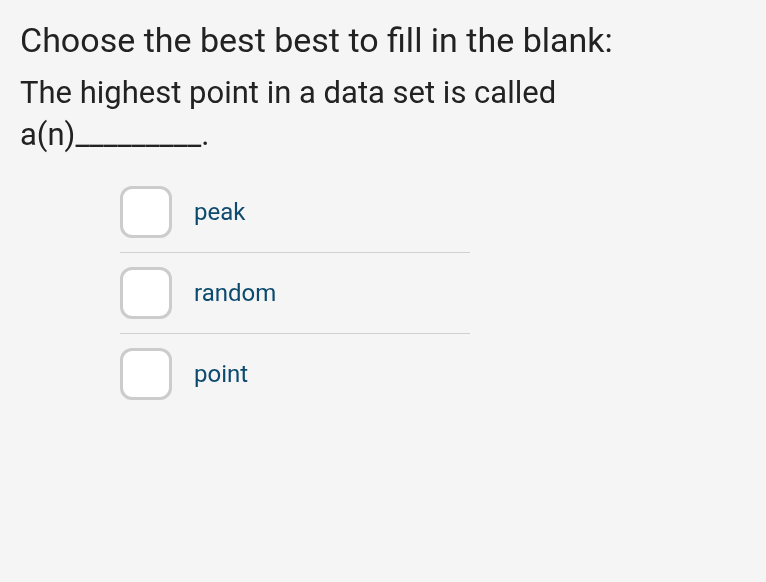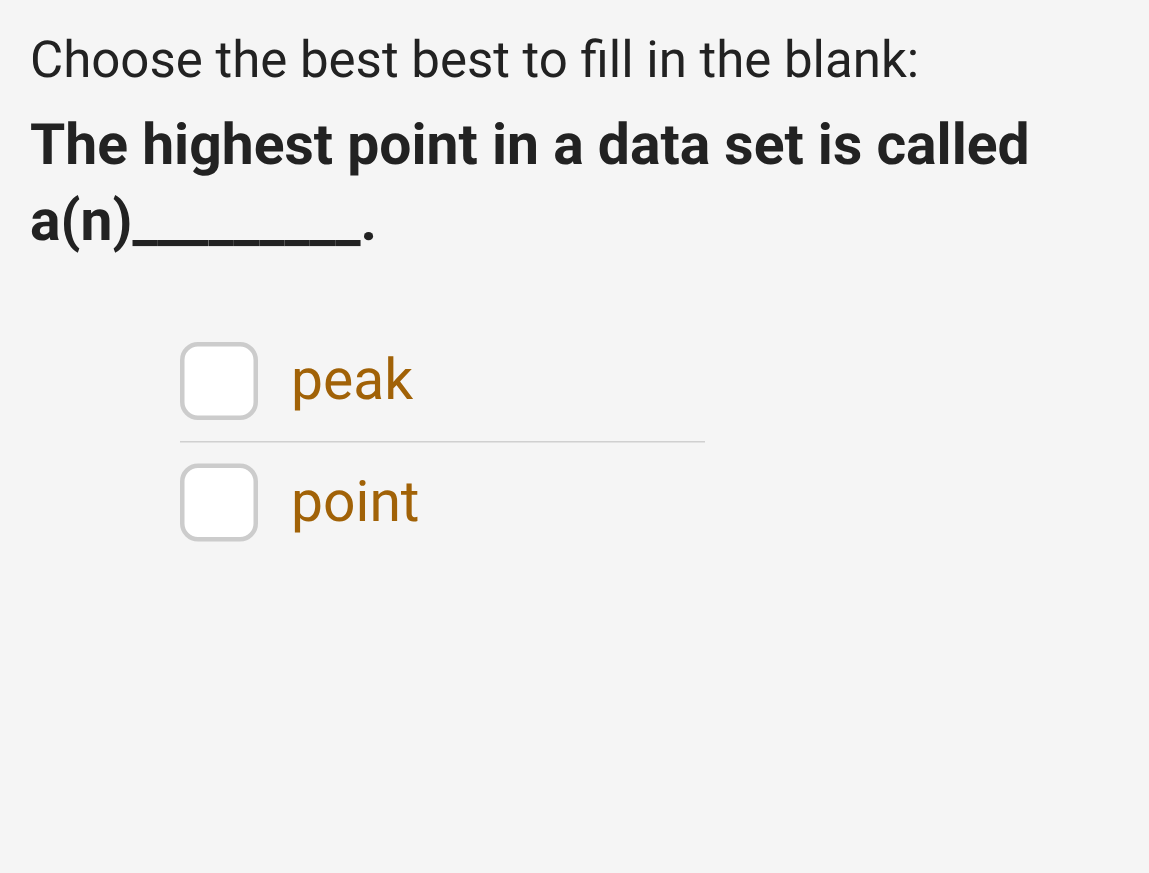--- a/index.html
+++ b/index.html
@@ -14,25 +14,24 @@
       height: 582px;
       padding: 18px 20px;
     }
     .prompt-text {
       font-size: 34px;
       color: #222;
       line-height: 1.35;
       margin-bottom: 8px;
     }
     .fill-blank-text {
-      font-size: 38px;
+      font-size: 31px;
       color: #222;
       line-height: 1.35;
-      margin-bottom: 40px;
-      font-weight: bold;
+      margin-bottom: 16px;
     }
     .options-container {
       display: flex;
       flex-direction: column;
       align-items: center;
       margin-left: 100px;
       width: 350px;
     }
     .option-row {
       display: flex;
@@ -48,32 +47,36 @@
       width: 52px;
       height: 52px;
       border: 3px solid #ccc;
       border-radius: 12px;
       background: #fff;
       margin-right: 22px;
       cursor: pointer;
       flex-shrink: 0;
     }
     .option-label {
-      font-size: 38px;
-      color: #a16207;
+      font-size: 24px;
+      color: #0c4a6e;
     }
   </style>
 </head>
 <body>
 
 <div class="prompt-text">Choose the best best to fill in the blank:</div>
 <div class="fill-blank-text">The highest point in a data set is called a(n)_________.</div>
 
 <div class="options-container">
   <div class="option-row">
     <div class="checkbox"></div>
     <span class="option-label">peak</span>
   </div>
   <div class="option-row">
     <div class="checkbox"></div>
+    <span class="option-label">random</span>
+  </div>
+  <div class="option-row">
+    <div class="checkbox"></div>
     <span class="option-label">point</span>
   </div>
 </div>
 
 </body></html>

